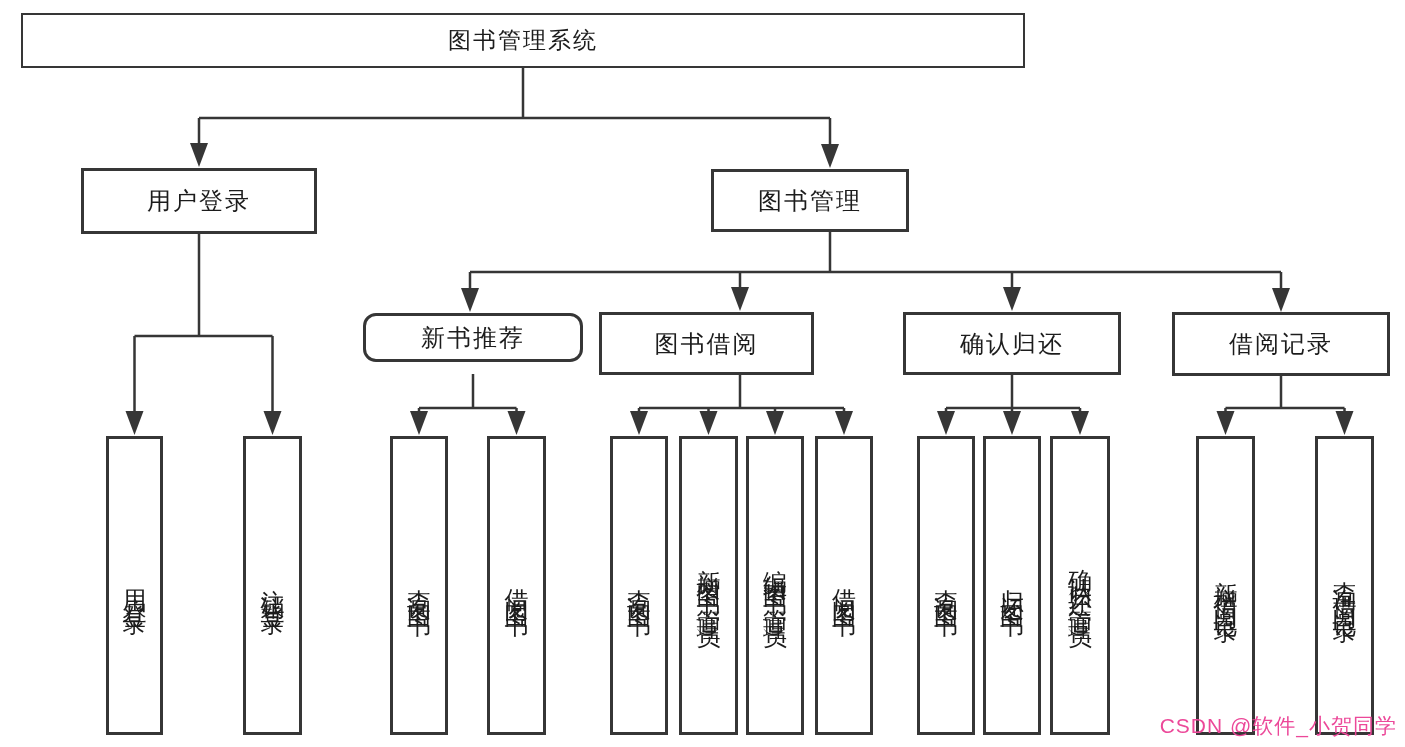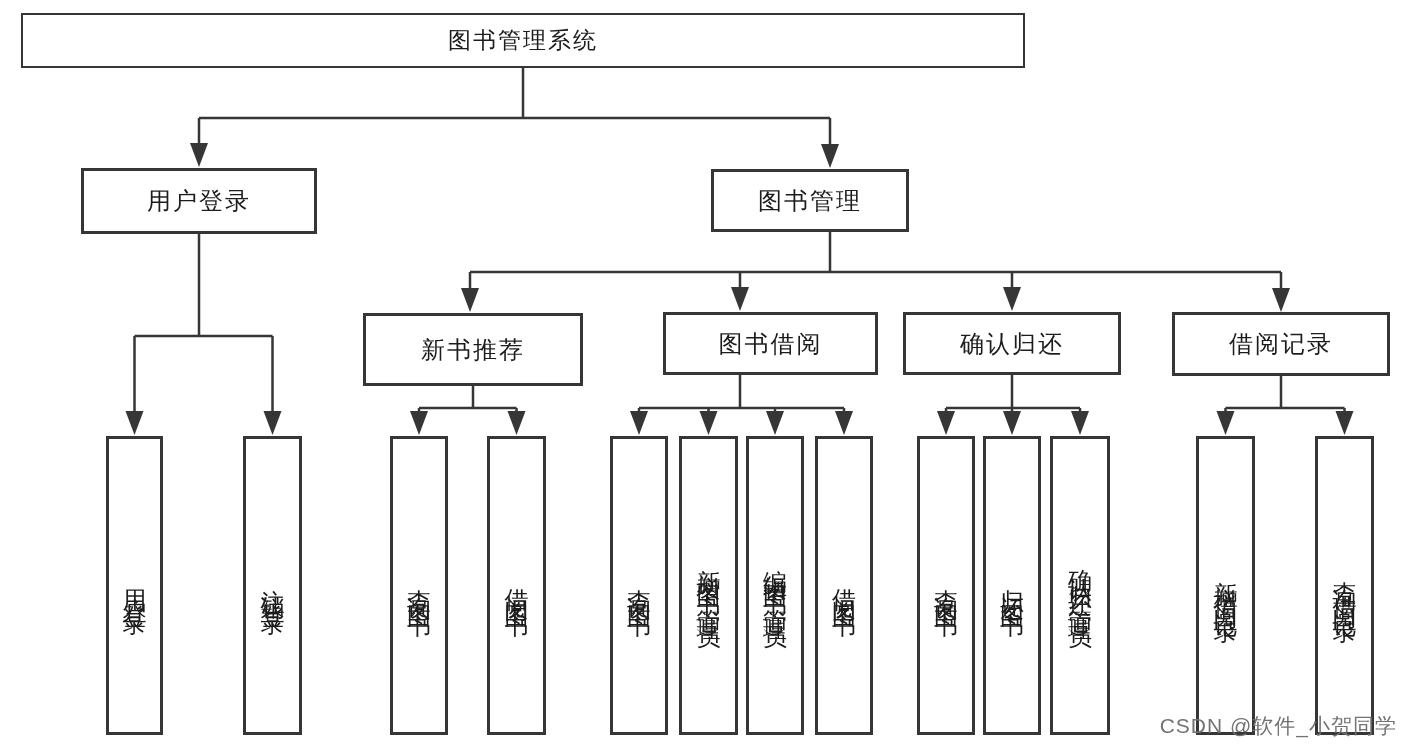--- a/index.html
+++ b/index.html
@@ -52,21 +52,21 @@
     line-height: 1;
     letter-spacing: 8px;
     color: #1c1c1c;
   }
   .watermark {
     position: absolute;
     right: 8px;
     top: 712px;
     font-size: 21px;
     letter-spacing: 1px;
-    color: #737373;
+    color: #ec4899;
     z-index: 5;
     white-space: nowrap;
   }
 </style>
 </head>
 <body>
 
 <div class="canvas">
 
   <svg class="connectors" viewBox="0 0 1405 747" xmlns="http://www.w3.org/2000/svg">
@@ -105,24 +105,24 @@
     <span>图书管理系统</span>
   </div>
 
   <div class="hbox" style="left:81px; top:168px; width:236px; height:66px;">
     <span>用户登录</span>
   </div>
   <div class="hbox" style="left:711px; top:169px; width:198px; height:63px;">
     <span>图书管理</span>
   </div>
 
-  <div class="hbox" style="left:363px; top:313px; width:220px; height:73px;">
+  <div class="hbox" style="left:363px; top:313px; width:220px; height:49px;border-radius:13px;">
     <span>新书推荐</span>
   </div>
-  <div class="hbox" style="left:663px; top:312px; width:215px; height:63px;justify-content:center;">
+  <div class="hbox" style="left:599px; top:312px; width:215px; height:63px;justify-content:center;">
     <span>图书借阅</span>
   </div>
   <div class="hbox" style="left:903px; top:312px; width:218px; height:63px;">
     <span>确认归还</span>
   </div>
   <div class="hbox" style="left:1172px; top:312px; width:218px; height:64px;">
     <span>借阅记录</span>
   </div>
 
   <div class="vbox" style="left:106px; width:57px;">

